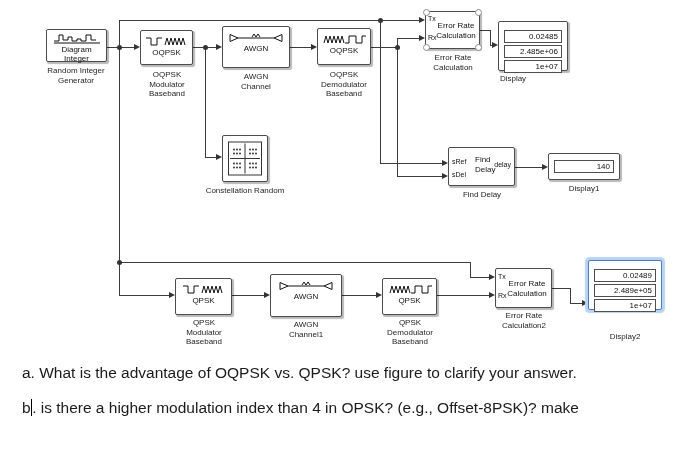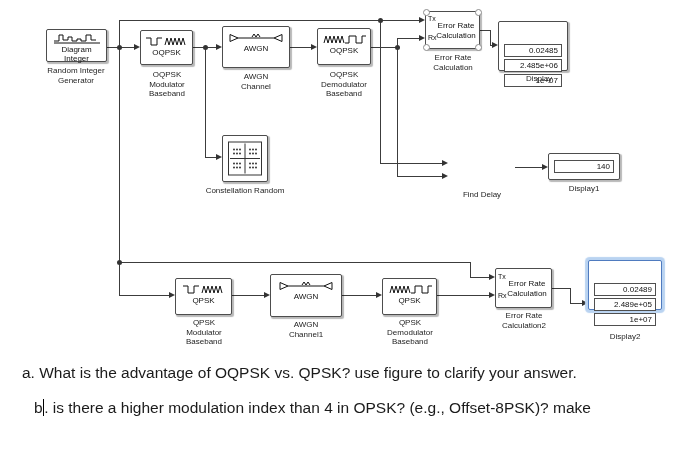--- a/index.html
+++ b/index.html
@@ -19,33 +19,33 @@
        border-bottom:3.5px solid transparent;border-left:6px solid #333;}
   .dot{position:absolute;width:5px;height:5px;border-radius:50%;background:#333;}
   
   .erc{font-size:8px;}
   .pt{position:absolute;font-size:7px;left:2px;}
   .erc-text{position:absolute;left:9px;right:2px;top:50%;transform:translateY(-50%);
             text-align:center;white-space:pre-line;line-height:9.5px;font-size:8px;}
   .hdl{position:absolute;width:5px;height:5px;background:#fff;border:1px solid #8d8d8d;
        border-radius:50%;z-index:3;}
   
-  .disp{padding-top:22px;align-items:stretch;}
+  .disp{padding-top:8px;align-items:stretch;}
   .drow{background:#fff;border:1px solid #4f4f4f;height:11px;line-height:11px;
         margin:0 5px 2px 5px;text-align:right;padding:0 3px;font-size:8px;}
   .selected{border-color:#4f7bbf;box-shadow:0 0 1px 2.5px #b9d3f1,1px 1px 1px rgba(0,0,0,.15);}
   
   .fd-text{position:absolute;left:26px;top:7px;font-size:8px;line-height:10px;white-space:pre-line;}
   .fd-out{position:absolute;right:3px;top:13px;font-size:7px;}
   
   .icon svg{display:block;}
   
   .qs{position:absolute;left:22px;top:360px;width:668px;font-size:15.5px;color:#1b1b1b;}
   .qs p{margin:0;line-height:26px;}
-  .qs p.qb{margin-top:9px;margin-left:12px;}
+  .qs p.qb{margin-top:9px;}
   .caret{display:inline-block;width:1.5px;height:17px;background:#000;vertical-align:-3px;}
 </style>
 </head>
 <body>
 
 <div class="canvas">
 
   <div id="wires">
       <div class="wh" style="left: 107px; top: 47px; width: 31px;"></div>
       <div class="wh" style="left: 119px; top: 20px; width: 301px;"></div>
@@ -163,21 +163,21 @@
     <span class="hdl" style="right:-3px;bottom:-3px;"></span>
   </div>
   <div class="lbl" style="left:453px;top:53px;">Error Rate
 Calculation</div>
 
   <div class="blk disp" style="left:498px;top:21px;width:70px;height:50px;">
     <div class="drow">0.02485</div>
     <div class="drow">2.485e+06</div>
     <div class="drow">1e+07</div>
   </div>
-  <div class="lbl" style="left:539px;top:74px;text-align:center;">Display</div>
+  <div class="lbl" style="left:513px;top:74px;text-align:center;">Display</div>
 
   <div class="blk" style="left:222px;top:135px;width:46px;height:47px;align-items:center;justify-content:center;">
     <span class="icon">
       <svg width="38" height="39" viewBox="0 0 38 39">
         <rect x="2.5" y="3" width="33" height="33" fill="none" stroke="#333"></rect>
         <line x1="19" y1="4.5" x2="19" y2="34.5" stroke="#333"></line>
         <line x1="4" y1="19.5" x2="34" y2="19.5" stroke="#333"></line>
         <g fill="#222">
           <circle cx="8" cy="10.5" r="0.9"></circle>
             <circle cx="11" cy="10.5" r="0.9"></circle>
@@ -202,20 +202,27 @@
             <circle cx="30" cy="24.5" r="0.9"></circle>
           <circle cx="24" cy="28.5" r="0.9"></circle>
             <circle cx="27" cy="28.5" r="0.9"></circle>
             <circle cx="30" cy="28.5" r="0.9"></circle>
         </g>
       </svg>
     </span>
   </div>
   <div class="lbl" style="left:245px;top:186px;">Constellation Random</div>
 
+  <div class="blk" style="left:448px;top:147px;width:67px;height:39px;">
+    <span class="pt" style="left:3px;top:10px;">sRef</span>
+    <span class="pt" style="left:3px;top:23px;">sDel</span>
+    <span class="fd-text">Find
+Delay</span>
+    <span class="fd-out">delay</span>
+  </div>
   <div class="lbl" style="left:482px;top:190px;">Find Delay</div>
 
   <div class="blk disp" style="left:548px;top:153px;width:72px;height:27px;padding-top:6px;">
     <div class="drow">140</div>
   </div>
   <div class="lbl" style="left:584px;top:184px;">Display1</div>
 
   <div class="blk" style="left:175px;top:278px;width:57px;height:37px;padding-top:4px;">
     <span class="icon">
       <svg width="46" height="12" viewBox="0 0 46 12">

